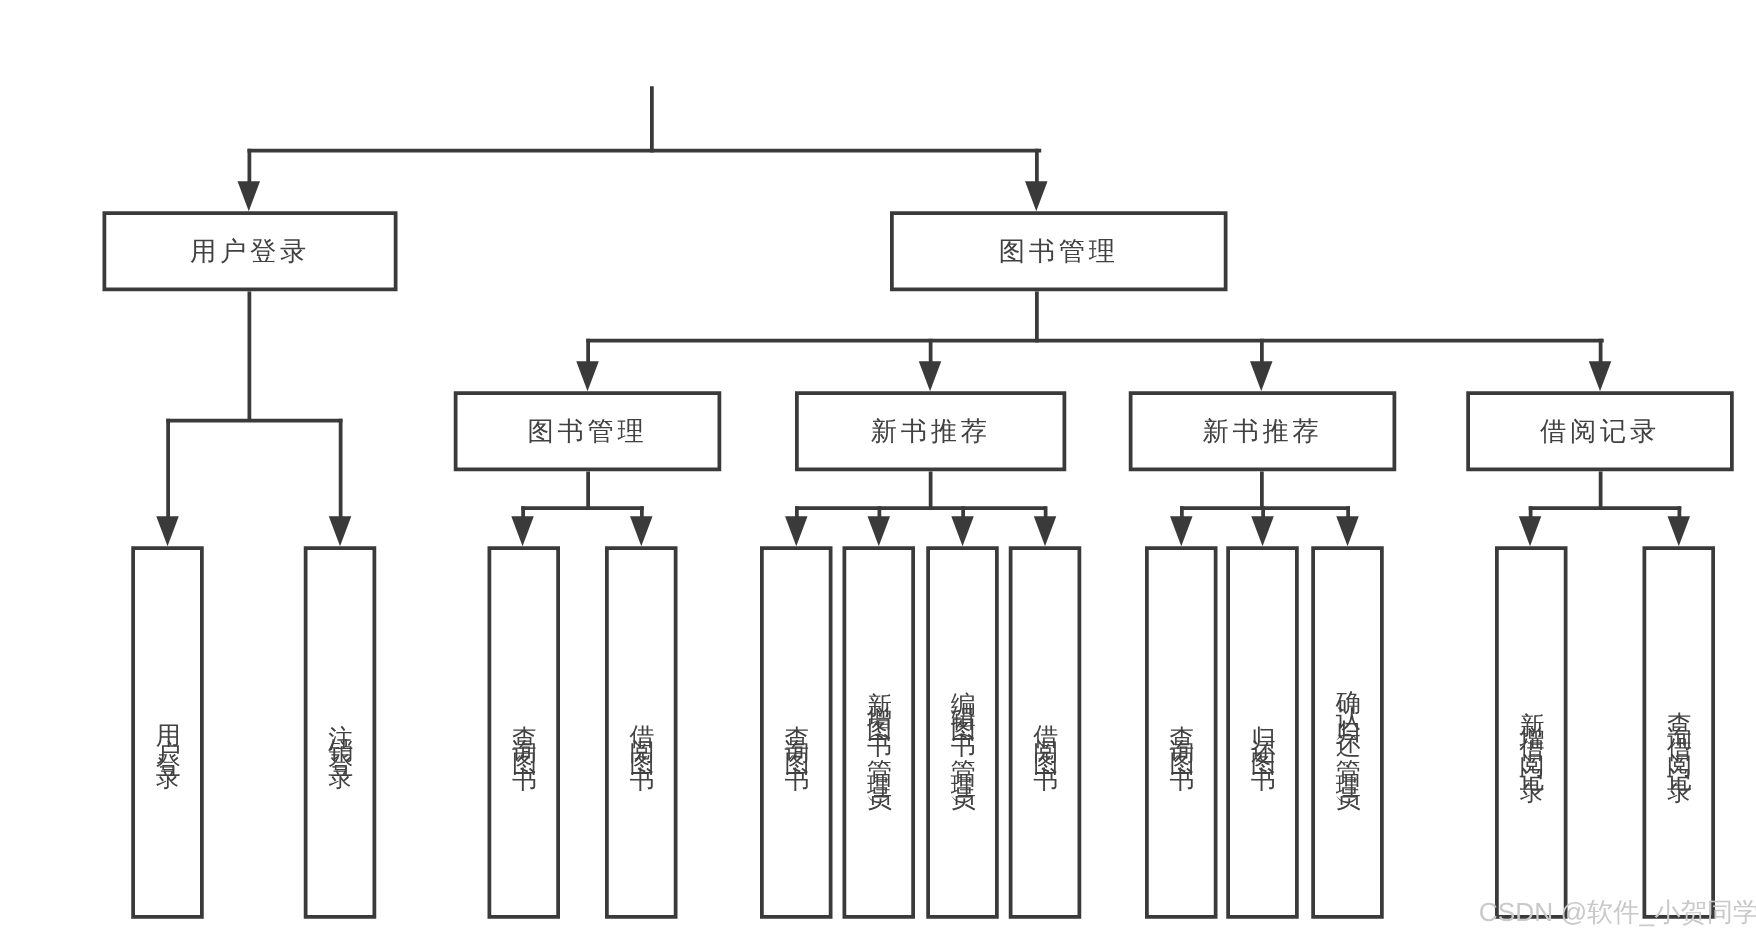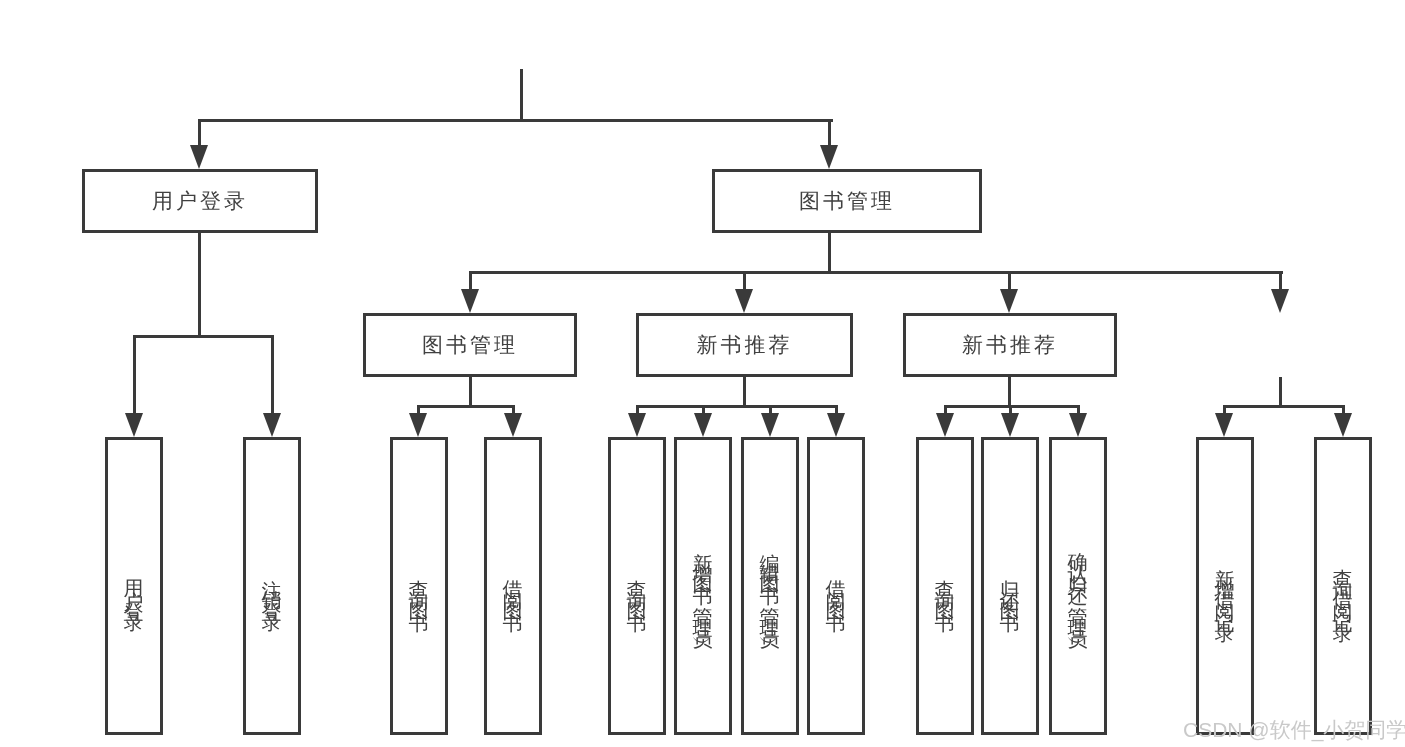--- a/index.html
+++ b/index.html
@@ -137,20 +137,23 @@
   </div>
 
   <div class="box" style="left:636px;top:313px;width:217px;height:64px">
     <span class="hlabel">新书推荐</span>
   </div>
 
   <div class="box" style="left:903px;top:313px;width:214px;height:64px">
     <span class="hlabel">新书推荐</span>
   </div>
 
+  <div class="box" style="left:1173px;top:313px;width:214px;height:64px">
+    <span class="hlabel">借阅记录</span>
+  </div>
 
   <div class="box" style="left:105px;top:437px;width:58px;height:298px">
     <span class="vlabel">用户登录</span>
   </div>
   <div class="box" style="left:243px;top:437px;width:58px;height:298px">
     <span class="vlabel">注销登录</span>
   </div>
 
   <div class="box" style="left:390px;top:437px;width:58px;height:298px">
     <span class="vlabel">查询图书</span>

